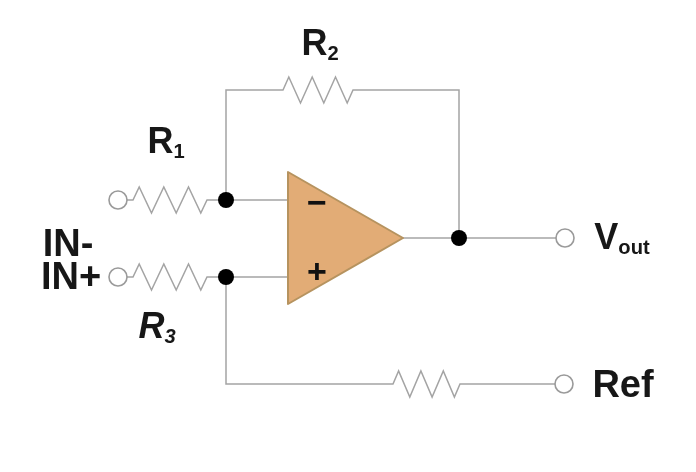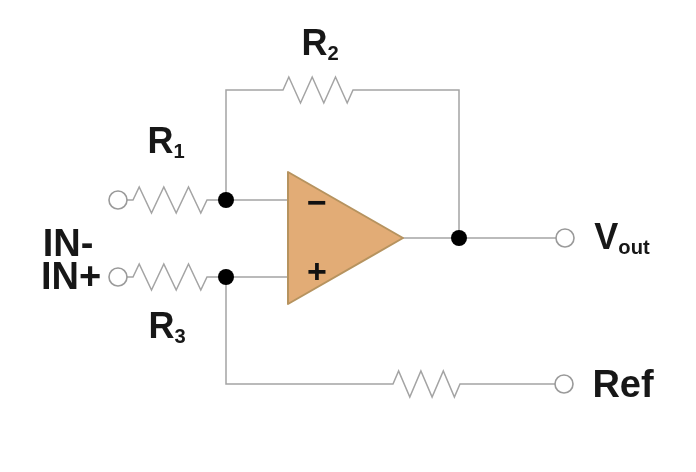--- a/index.html
+++ b/index.html
@@ -78,21 +78,21 @@
   </svg>
 
   <span class="label lbl-38" style="left:68px;top:215px;margin-top:28px;">IN-</span>
 
   <span class="label lbl-38" style="left:71px;top:276px;">IN+</span>
 
   <span class="label lbl-36" style="left:166px;top:142px;"><span>R</span><sub>1</sub></span>
 
   <span class="label lbl-36" style="left:320px;top:44px;"><span>R</span><sub>2</sub></span>
 
-  <span class="label lbl-36" style="left:167px;top:327px;"><span>R</span><sub>3</sub></span>
+  <span class="label lbl-36" style="left:157px;top:327px;font-style:italic;"><span>R</span><sub>3</sub></span>
 
 
   <span class="label lbl-38" style="left:623px;top:384px;">Ref</span>
 
   <span class="label lbl-36" style="left:622px;top:238px;"><span>V</span><sub>out</sub></span>
 
   <span class="opamp-sign" style="left:317px;top:202px;">−</span>
 
   <span class="opamp-sign" style="left:317px;top:271px;">+</span>
 

